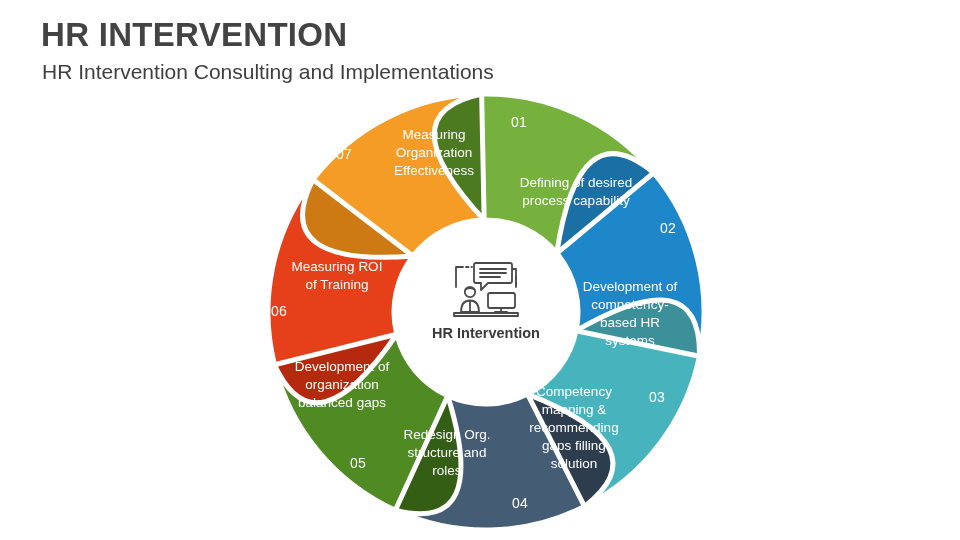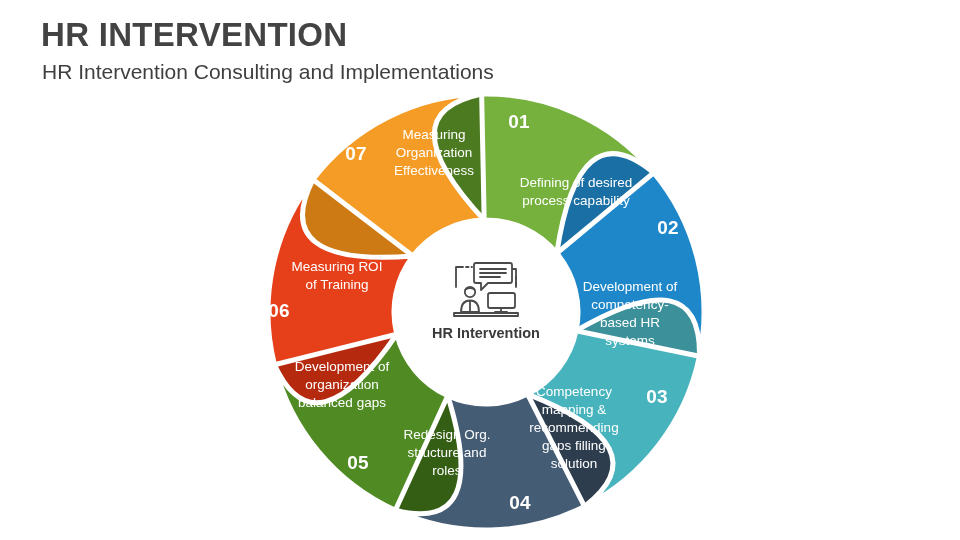--- a/index.html
+++ b/index.html
@@ -27,21 +27,21 @@
 
   #wheel{position:absolute;left:236px;top:82px;width:500px;height:460px;}
   #wheelsvg{position:absolute;left:0;top:0;width:500px;height:460px;}
 
   .petal{stroke:#ffffff;stroke-width:5;stroke-linejoin:round;}
   .tail{stroke:none;}
 
   .numlabel{
     position:absolute;
     color:#ffffff;
-    font-size:19px;font-weight:bold;
+    font-size:14px;font-weight:normal;
     transform:translate(-50%,-50%);
     white-space:nowrap;
     letter-spacing:0.2px;
   }
   .petaltext{
     position:absolute;
     color:#ffffff;
     font-size:13.5px;
     line-height:1.33;
     text-align:center;
@@ -101,21 +101,21 @@
     <div class="petaltext" style="left:211px;top:371px;width:108px;">Redesign Org. structure and roles</div>
     <div class="numlabel" style="left:284px;top:421px;">04</div>
 
     <div class="petaltext" style="left:106px;top:303px;width:125px;">Development of organization balanced gaps</div>
     <div class="numlabel" style="left:122px;top:381px;">05</div>
 
     <div class="petaltext" style="left:101px;top:166px;width:104px;margin-top:28px;">Measuring ROI of Training</div>
     <div class="numlabel" style="left:43px;top:229px;">06</div>
 
     <div class="petaltext" style="left:198px;top:71px;width:108px;">Measuring Organization Effectiveness</div>
-    <div class="numlabel" style="left:120px;top:72px;">07</div>
+    <div class="numlabel" style="left:108px;top:72px;">07</div>
 
     <div id="centericon">
       <svg width="72" height="58" viewBox="0 0 72 58">
         <g fill="none" stroke="#4a4a4a" stroke-width="1.8" stroke-linecap="round" stroke-linejoin="round">
 
           <path d="M13 6 L6 6 L6 26"></path>
 
           <path d="M60 8 L66 8 L66 26"></path>
 
           <path d="M16 6 L22 6" stroke-dasharray="2.5,3"></path>

